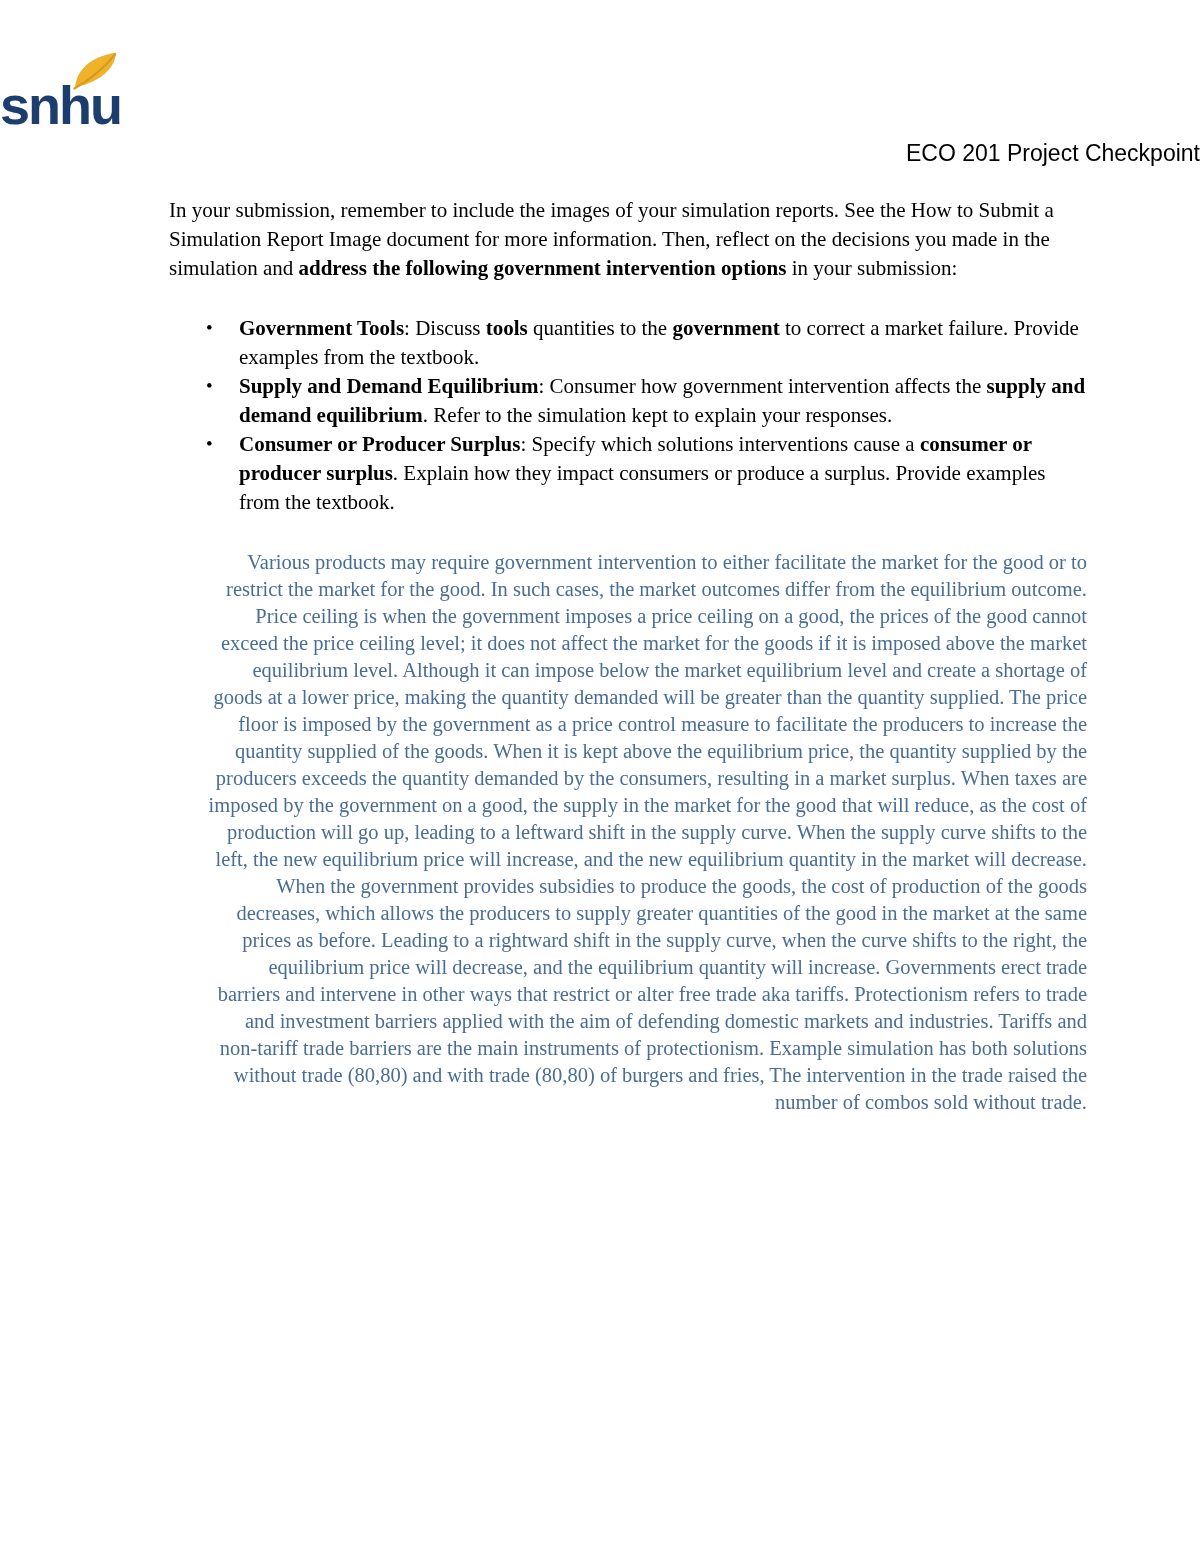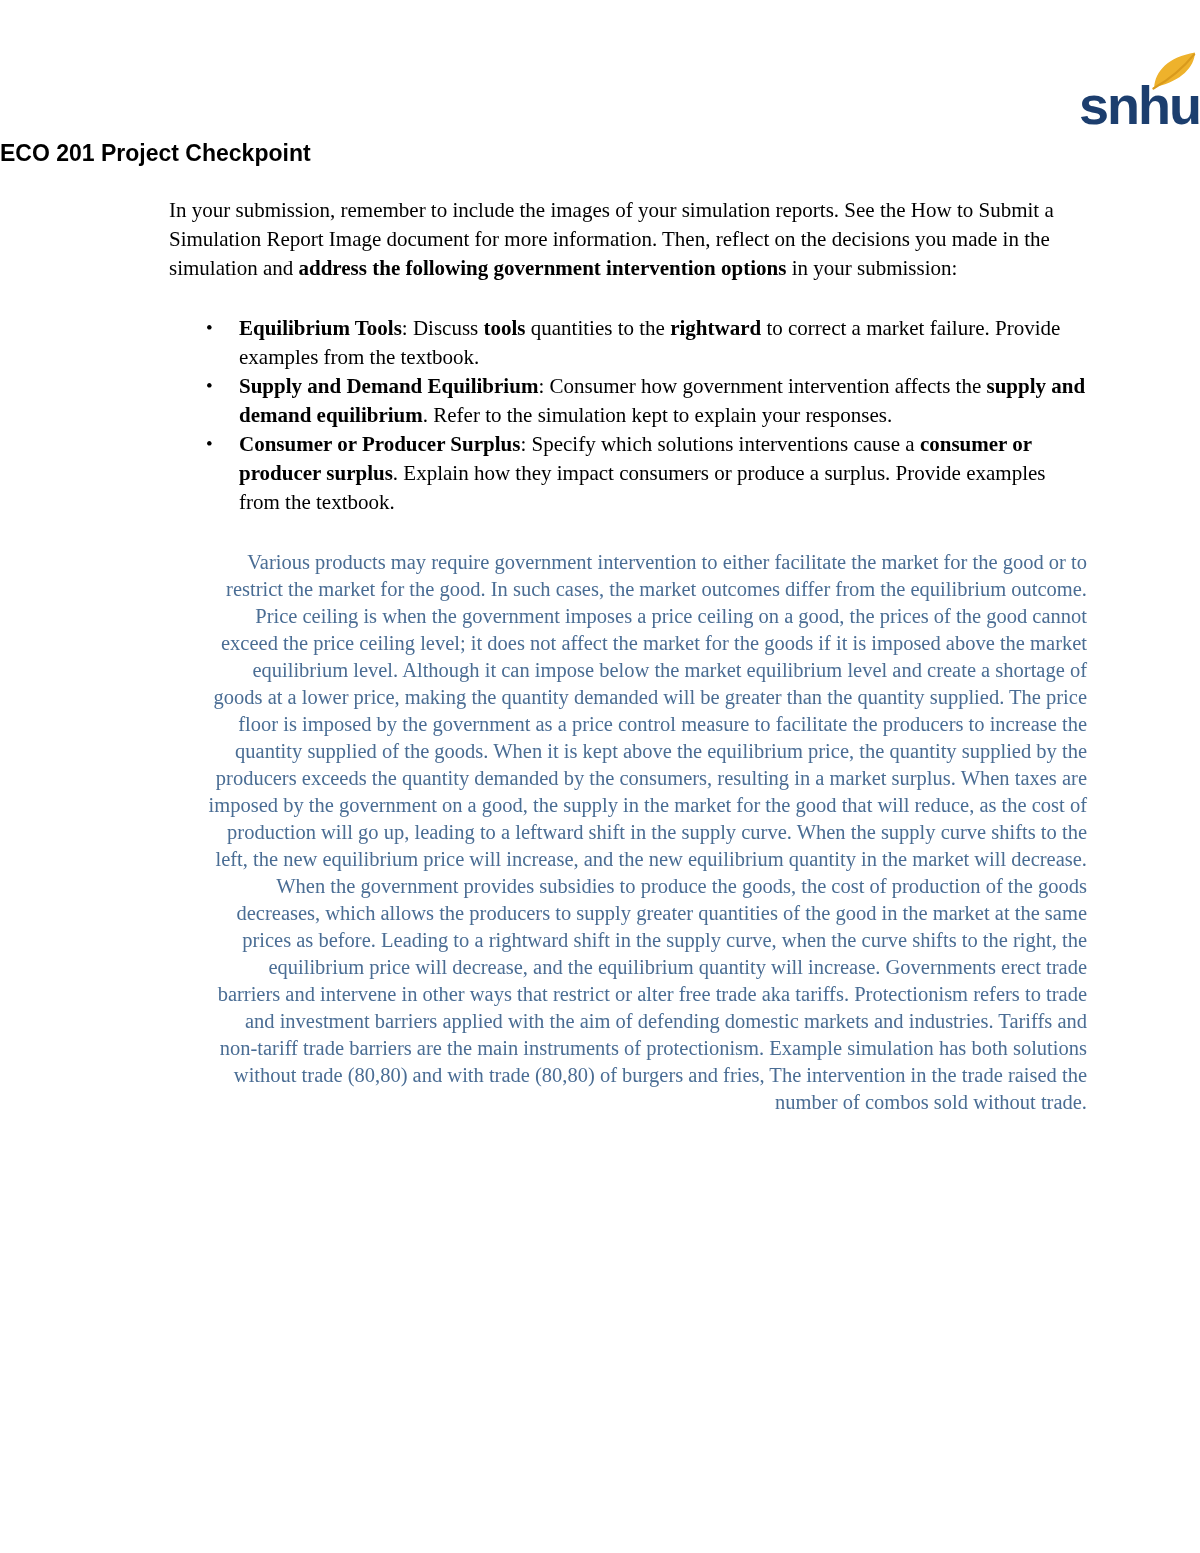--- a/index.html
+++ b/index.html
@@ -16,21 +16,21 @@
     overflow: hidden;
     font-family: "Liberation Serif", serif;
     color: #000000;
   }
   
   .logo-wrap {
     position: absolute;
     top: 78px;
     left: 0;
     width: 100%;
-    text-align: right;
+    text-align: left;
   }
   .logo {
     position: relative;
     display: inline-block;
   }
   .logo-text {
     font-family: "Liberation Sans", sans-serif;
     font-weight: 800;
     font-size: 54px;
     line-height: 1;
@@ -44,23 +44,23 @@
     width: 56px;
     height: 36px;
     transform: rotate(-6deg);
   }
   
   .doc-title {
     position: absolute;
     top: 140px;
     left: 0;
     width: 100%;
-    text-align: left;
+    text-align: right;
     font-family: "Liberation Sans", sans-serif;
-    font-weight: 700;
+    font-weight: 400;
     font-size: 23px;
     color: #000000;
   }
   
   .content {
     position: absolute;
     top: 196px;
     left: 143px;
     width: 918px;
     margin-left: 26px;
@@ -113,21 +113,21 @@
   </div>
 
   <div class="doc-title">ECO 201 Project Checkpoint</div>
 
   <div class="content">
 
     <p class="intro"><span>In your submission, remember to include the images of your simulation reports. See the How to Submit a Simulation Report Image document for more information. Then, reflect on the decisions you made in the simulation and </span><b>address the following government intervention options</b><span> in your submission:</span></p>
 
     <ul class="bullets">
       <li>
-        <span class="marker">•</span><b>Equilibrium Tools</b><span>: Discuss </span><b>tools</b><span> quantities to the </span><b>rightward</b><span> to correct a market failure. Provide examples from the textbook.</span>
+        <span class="marker">•</span><b>Government Tools</b><span>: Discuss </span><b>tools</b><span> quantities to the </span><b>government</b><span> to correct a market failure. Provide examples from the textbook.</span>
       </li>
       <li>
         <span class="marker">•</span><b>Supply and Demand Equilibrium</b><span>: Consumer how government intervention affects the </span><b>supply and demand equilibrium</b><span>. Refer to the simulation kept to explain your responses.</span>
       </li>
       <li>
         <span class="marker">•</span><b>Consumer or Producer Surplus</b><span>: Specify which solutions interventions cause a </span><b>consumer or producer surplus</b><span>. Explain how they impact consumers or produce a surplus. Provide examples from the textbook.</span>
       </li>
     </ul>
 
     <p class="reflection">Various products may require government intervention to either facilitate the market for the good or to restrict the market for the good. In such cases, the market outcomes differ from the equilibrium outcome.  Price ceiling is when the government imposes a price ceiling on a good, the prices of the good cannot exceed the price ceiling level; it does not affect the market for the goods if it is imposed above the market equilibrium level. Although it can impose below the market equilibrium level and create a shortage of goods at a lower price, making the quantity demanded will be greater than the quantity supplied. The price floor is imposed by the government as a price control measure to facilitate the producers to increase the quantity supplied of the goods. When it is kept above the equilibrium price, the quantity supplied by the producers exceeds the quantity demanded by the consumers, resulting in a market surplus. When taxes are imposed by the government on a good, the supply in the market for the good that will reduce, as the cost of production will go up, leading to a leftward shift in the supply curve. When the supply curve shifts to the left, the new equilibrium price will increase, and the new equilibrium quantity in the market will decrease. When the government provides subsidies to produce the goods, the cost of production of the goods decreases, which allows the producers to supply greater quantities of the good in the market at the same prices as before. Leading to a rightward shift in the supply curve, when the curve shifts to the right, the equilibrium price will decrease, and the equilibrium quantity will increase. Governments erect trade barriers and intervene in other ways that restrict or alter free trade aka tariffs. Protectionism refers to trade and investment barriers applied with the aim of defending domestic markets and industries. Tariffs and non-tariff trade barriers are the main instruments of protectionism. Example simulation has both solutions without trade (80,80) and with trade (80,80) of burgers and fries, The intervention in the trade raised the number of combos sold without trade.</p>

